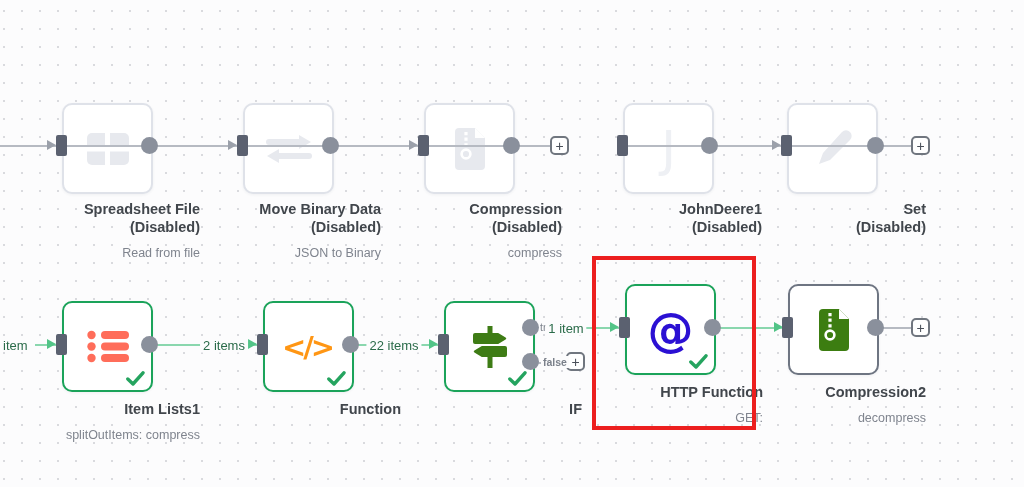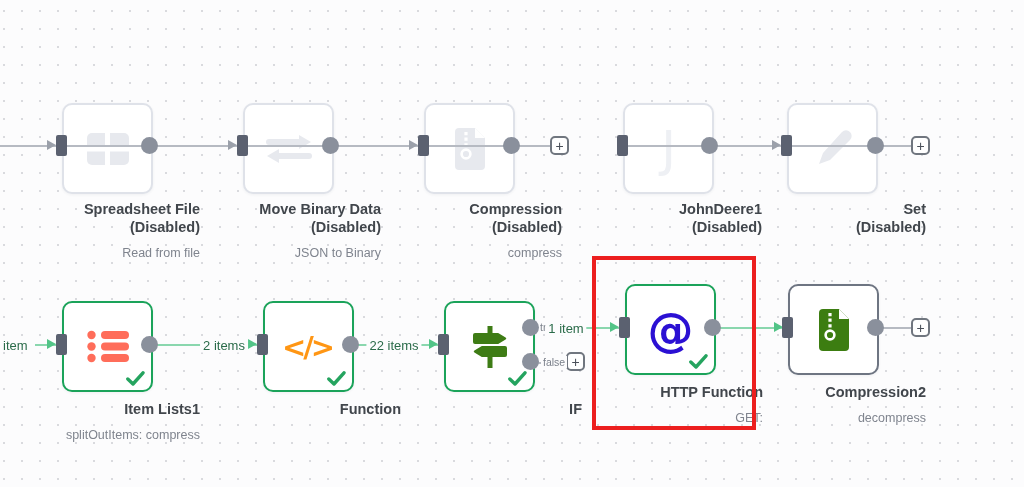--- a/index.html
+++ b/index.html
@@ -228,17 +228,17 @@
   <div class="node-label" style="left:736px;top:383px;">
     <span class="nl-name">Compression2</span>
     <span class="nl-sub">decompress</span>
   </div>
 
   <div class="edge-label" style="left:3px;top:338px;">item</div>
   <div class="conn-label" style="left:204px;top:345px;margin-left:20px;">2 items</div>
   <div class="conn-label" style="left:394px;top:345px;">22 items</div>
   <div class="port-label" style="left:540px;top:321px;">true</div>
   <div class="conn-label" style="left:566px;top:328px;text-align:center;">1 item</div>
-  <div class="port-label" style="left:541px;top:356px;background:#fcfcfd;padding:0 2px;">false</div>
+  <div class="port-label" style="left:541px;top:356px;background:#fcfcfd;padding:0 2px;font-weight:bold;">false</div>
 
   <div class="highlight"></div>
 
 </div>
 
 </body></html>

